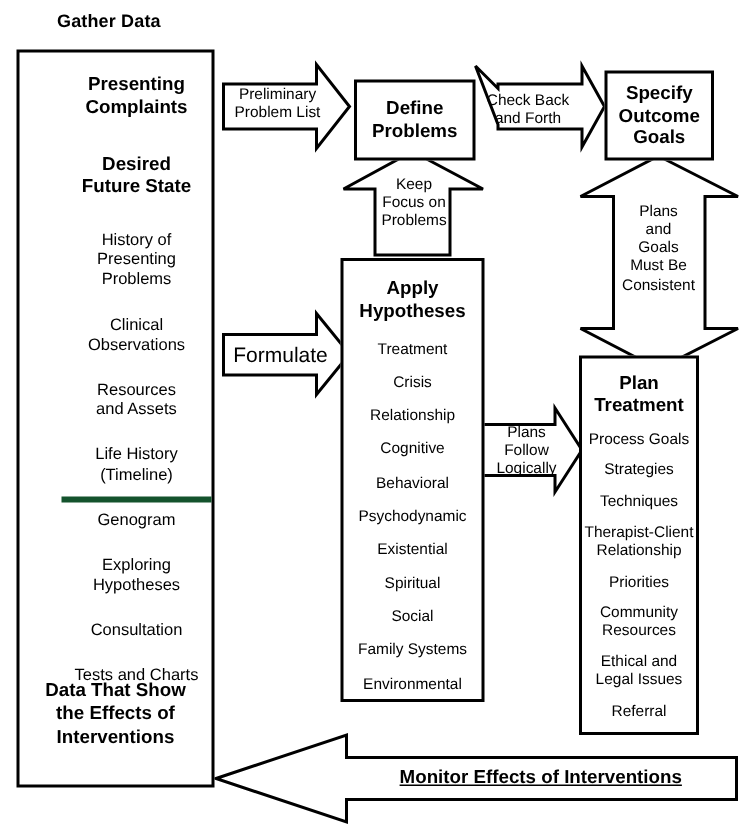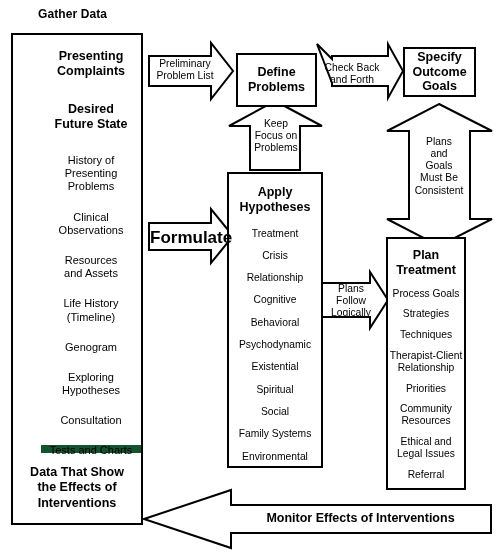--- a/index.html
+++ b/index.html
@@ -47,34 +47,34 @@
     left: 11px;
     top: 33px;
     width: 132px;
     height: 492px;
   }
   #gather-upper {
     position: absolute;
     left: 0;
     top: 0;
     right: 0;
-    height: 418px;
+    height: 300px;
     box-sizing: border-box;
-    border-bottom: 8px solid #14532d;
+    border-bottom: 4px solid #14532d;
     padding-top: 14px;
     margin-left: 28px;
   }
   #gather-lower {
     position: absolute;
     left: 0;
     top: 418px;
     right: 0;
     bottom: 0;
     display: flex;
-    align-items: center;
+    align-items: flex-start;
     justify-content: center;
   }
   .gather-head {
     font-size: 12.5px;
     font-weight: bold;
     line-height: 1.22;
     text-align: center;
     margin-bottom: 22px;
   }
   .gather-item {
@@ -97,21 +97,21 @@
     display: flex;
     align-items: center;
     justify-content: center;
   }
   #define-problems-box .box-title { font-size: 12.5px; }
 
   #specify-goals-box {
     left: 403px;
     top: 47px;
     width: 73px;
-    height: 50px;
+    height: 60px;
     display: flex;
     align-items: center;
     justify-content: center;
   }
   #specify-goals-box .box-title { font-size: 12.5px; }
 
   #apply-hypotheses-box {
     left: 227px;
     top: 172px;
     width: 96px;
@@ -148,23 +148,23 @@
   .arrow-label {
     position: absolute;
     text-align: center;
     line-height: 1.18;
     pointer-events: none;
   }
   #lbl-preliminary { left: 150px; top: 58px; width: 70px; font-size: 10.3px; }
   #lbl-check-back  { left: 318px; top: 62px; width: 68px; font-size: 10.3px; }
   #lbl-keep-focus  { left: 235px; top: 118px; width: 82px; font-size: 10.3px; }
   #lbl-plans-goals { left: 398px; top: 136px; width: 82px; font-size: 10.3px; }
-  #lbl-formulate   { left: 150px; top: 228px; width: 74px; font-size: 17px; font-weight: bold; }
+  #lbl-formulate   { left: 150px; top: 228px; width: 74px; font-size: 14px; font-weight: normal; }
   #lbl-plans-follow{ left: 320px; top: 283px; width: 62px; font-size: 10.3px; }
-  #lbl-monitor     { left: 233px; top: 511px; width: 255px; font-size: 12.5px; font-weight: bold; }
+  #lbl-monitor     { left: 233px; top: 511px; width: 255px; font-size: 12.5px; font-weight: bold; text-decoration: underline; }
 
   svg.arrow-layer {
     position: absolute;
     left: 0; top: 0;
     width: 500px;
     height: 559px;
   }
   svg.arrow-layer path,
   svg.arrow-layer polygon,
   svg.arrow-layer polyline {

